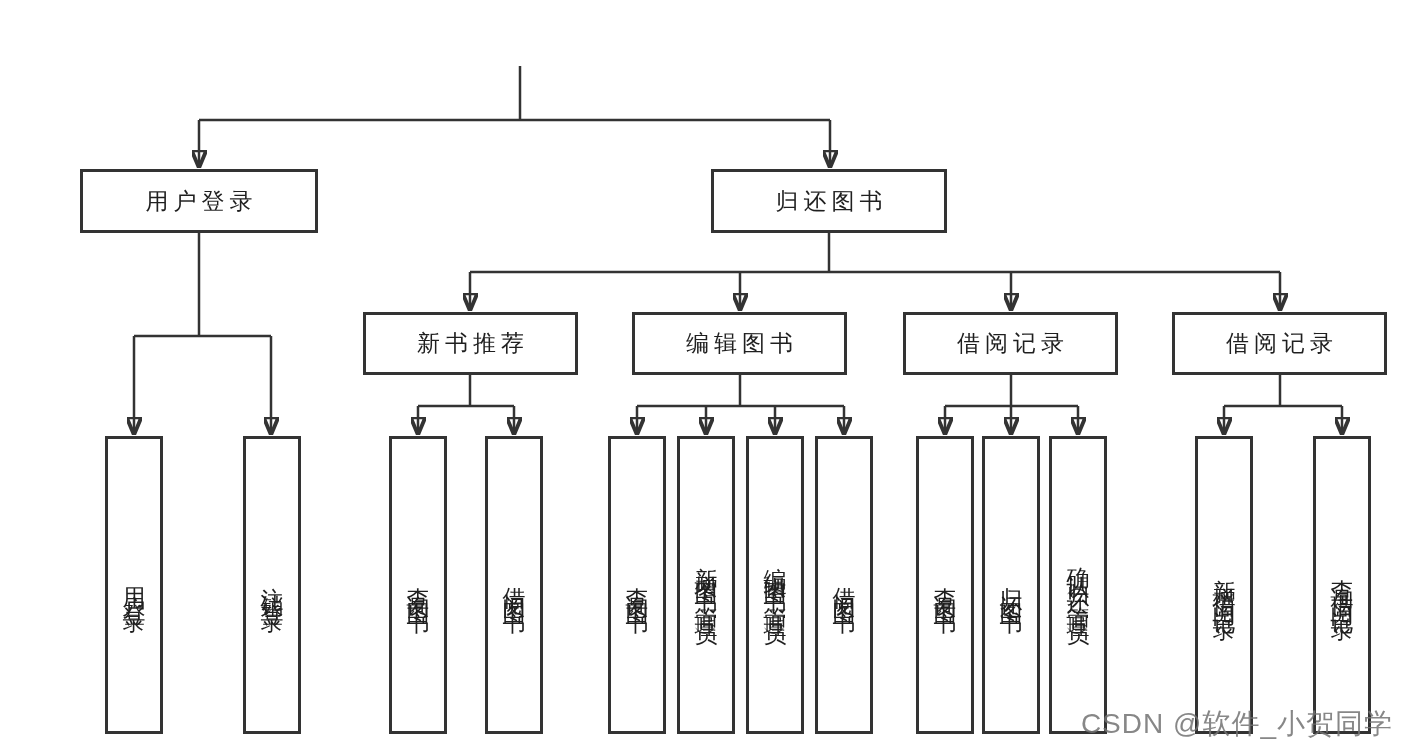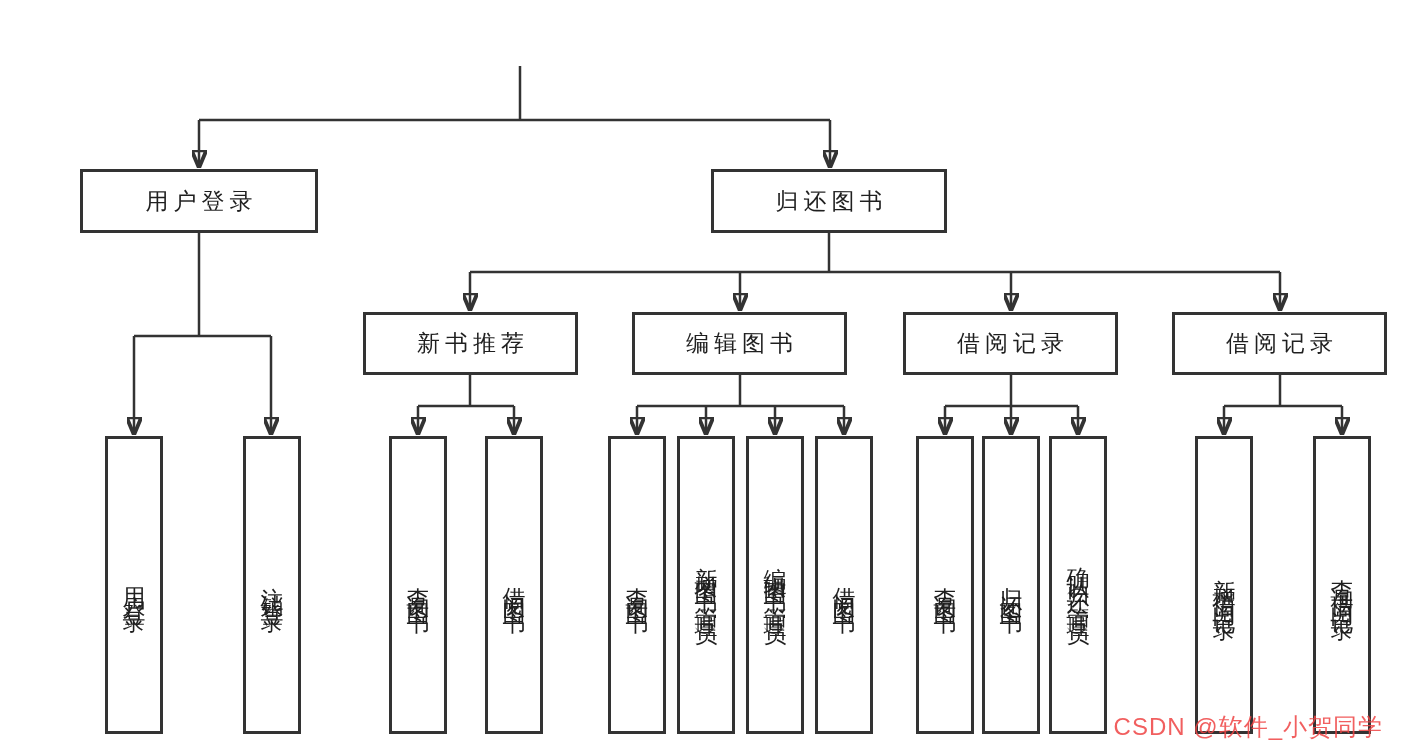--- a/index.html
+++ b/index.html
@@ -65,24 +65,24 @@
   .n-bb-add    { left: 677px; }
   .n-bb-edit   { left: 746px; }
   .n-bb-b      { left: 815px; }
   .n-cb-q      { left: 916px; }
   .n-cb-r      { left: 982px; }
   .n-cb-c      { left: 1049px; }
   .n-br-add    { left: 1195px; }
   .n-br-q      { left: 1313px; }
   .watermark {
     position: absolute;
-    right: 22px;
+    right: 12px;
     bottom: 4px;
-    font-size: 24px;
-    color: #ef4444;
+    font-size: 28px;
+    color: #737373;
     letter-spacing: 1px;
     opacity: 0.85;
     z-index: 5;
   }
 </style>
 </head>
 <body>
 
 <div class="canvas">
 

